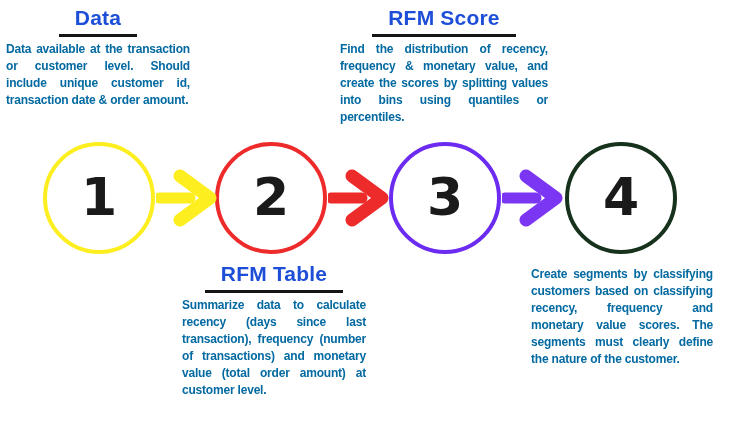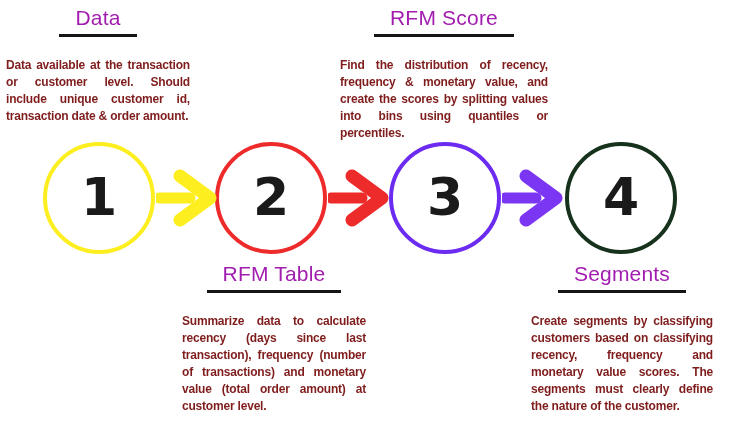--- a/index.html
+++ b/index.html
@@ -3,26 +3,26 @@
 <meta charset="utf-8">
 <style>
   html,body{margin:0;padding:0;background:#ffffff;}
   .canvas{
     position:relative;width:733px;height:437px;background:#ffffff;
     font-family:"Liberation Sans",sans-serif;color:#111;overflow:hidden;
   }
   
   .block{position:absolute;text-align:center;}
   .title{
-    display:inline-block;font-size:21px;font-weight:normal;color:#a21caf;
+    display:inline-block;font-size:21px;font-weight:bold;color:#1d4ed8;
     border-bottom:3px solid #151515;padding:0 16px 5px;letter-spacing:.2px;line-height:1.1;
   }
   .desc{
-    margin:20px 0 0;font-size:12px;font-weight:bold;line-height:17px;
-    text-align:justify;letter-spacing:-0.2px;color:#7f1d1d;
+    margin:4px 0 0;font-size:12px;font-weight:bold;line-height:17px;
+    text-align:justify;letter-spacing:-0.2px;color:#0369a1;
   }
   .tb1{left:6px;top:6px;width:184px;}
   .tb3{left:340px;top:6px;width:208px;}
   .tb2{left:182px;top:262px;width:184px;}
   .tb4{left:531px;top:262px;width:182px;}
   
   .circle{
     position:absolute;width:112px;height:112px;box-sizing:border-box;
     border:4px solid #000;border-radius:50%;background:#ffffff;
     display:flex;align-items:center;justify-content:center;
@@ -55,21 +55,20 @@
     <span class="title">RFM Table</span>
     <p class="desc">Summarize data to calculate recency (days since last transaction), frequency (number of transactions) and monetary value (total order amount) at customer level.</p>
   </section>
 
   <section class="block tb3">
     <span class="title">RFM Score</span>
     <p class="desc">Find the distribution of recency, frequency &amp; monetary value, and create the scores by splitting values into bins using quantiles or percentiles.</p>
   </section>
 
   <section class="block tb4">
-    <span class="title">Segments</span>
     <p class="desc">Create segments by classifying customers based on classifying recency, frequency and monetary value scores. The segments must clearly define the nature of the customer.</p>
   </section>
 
   <div class="circle c1" style="border-color: rgb(252, 238, 31);">
     <span class="num">1</span>
   </div>
   <div class="circle c2" style="border-color: rgb(238, 43, 43);">
     <span class="num">2</span>
   </div>
   <div class="circle c3" style="border-color: rgb(108, 43, 240);">

